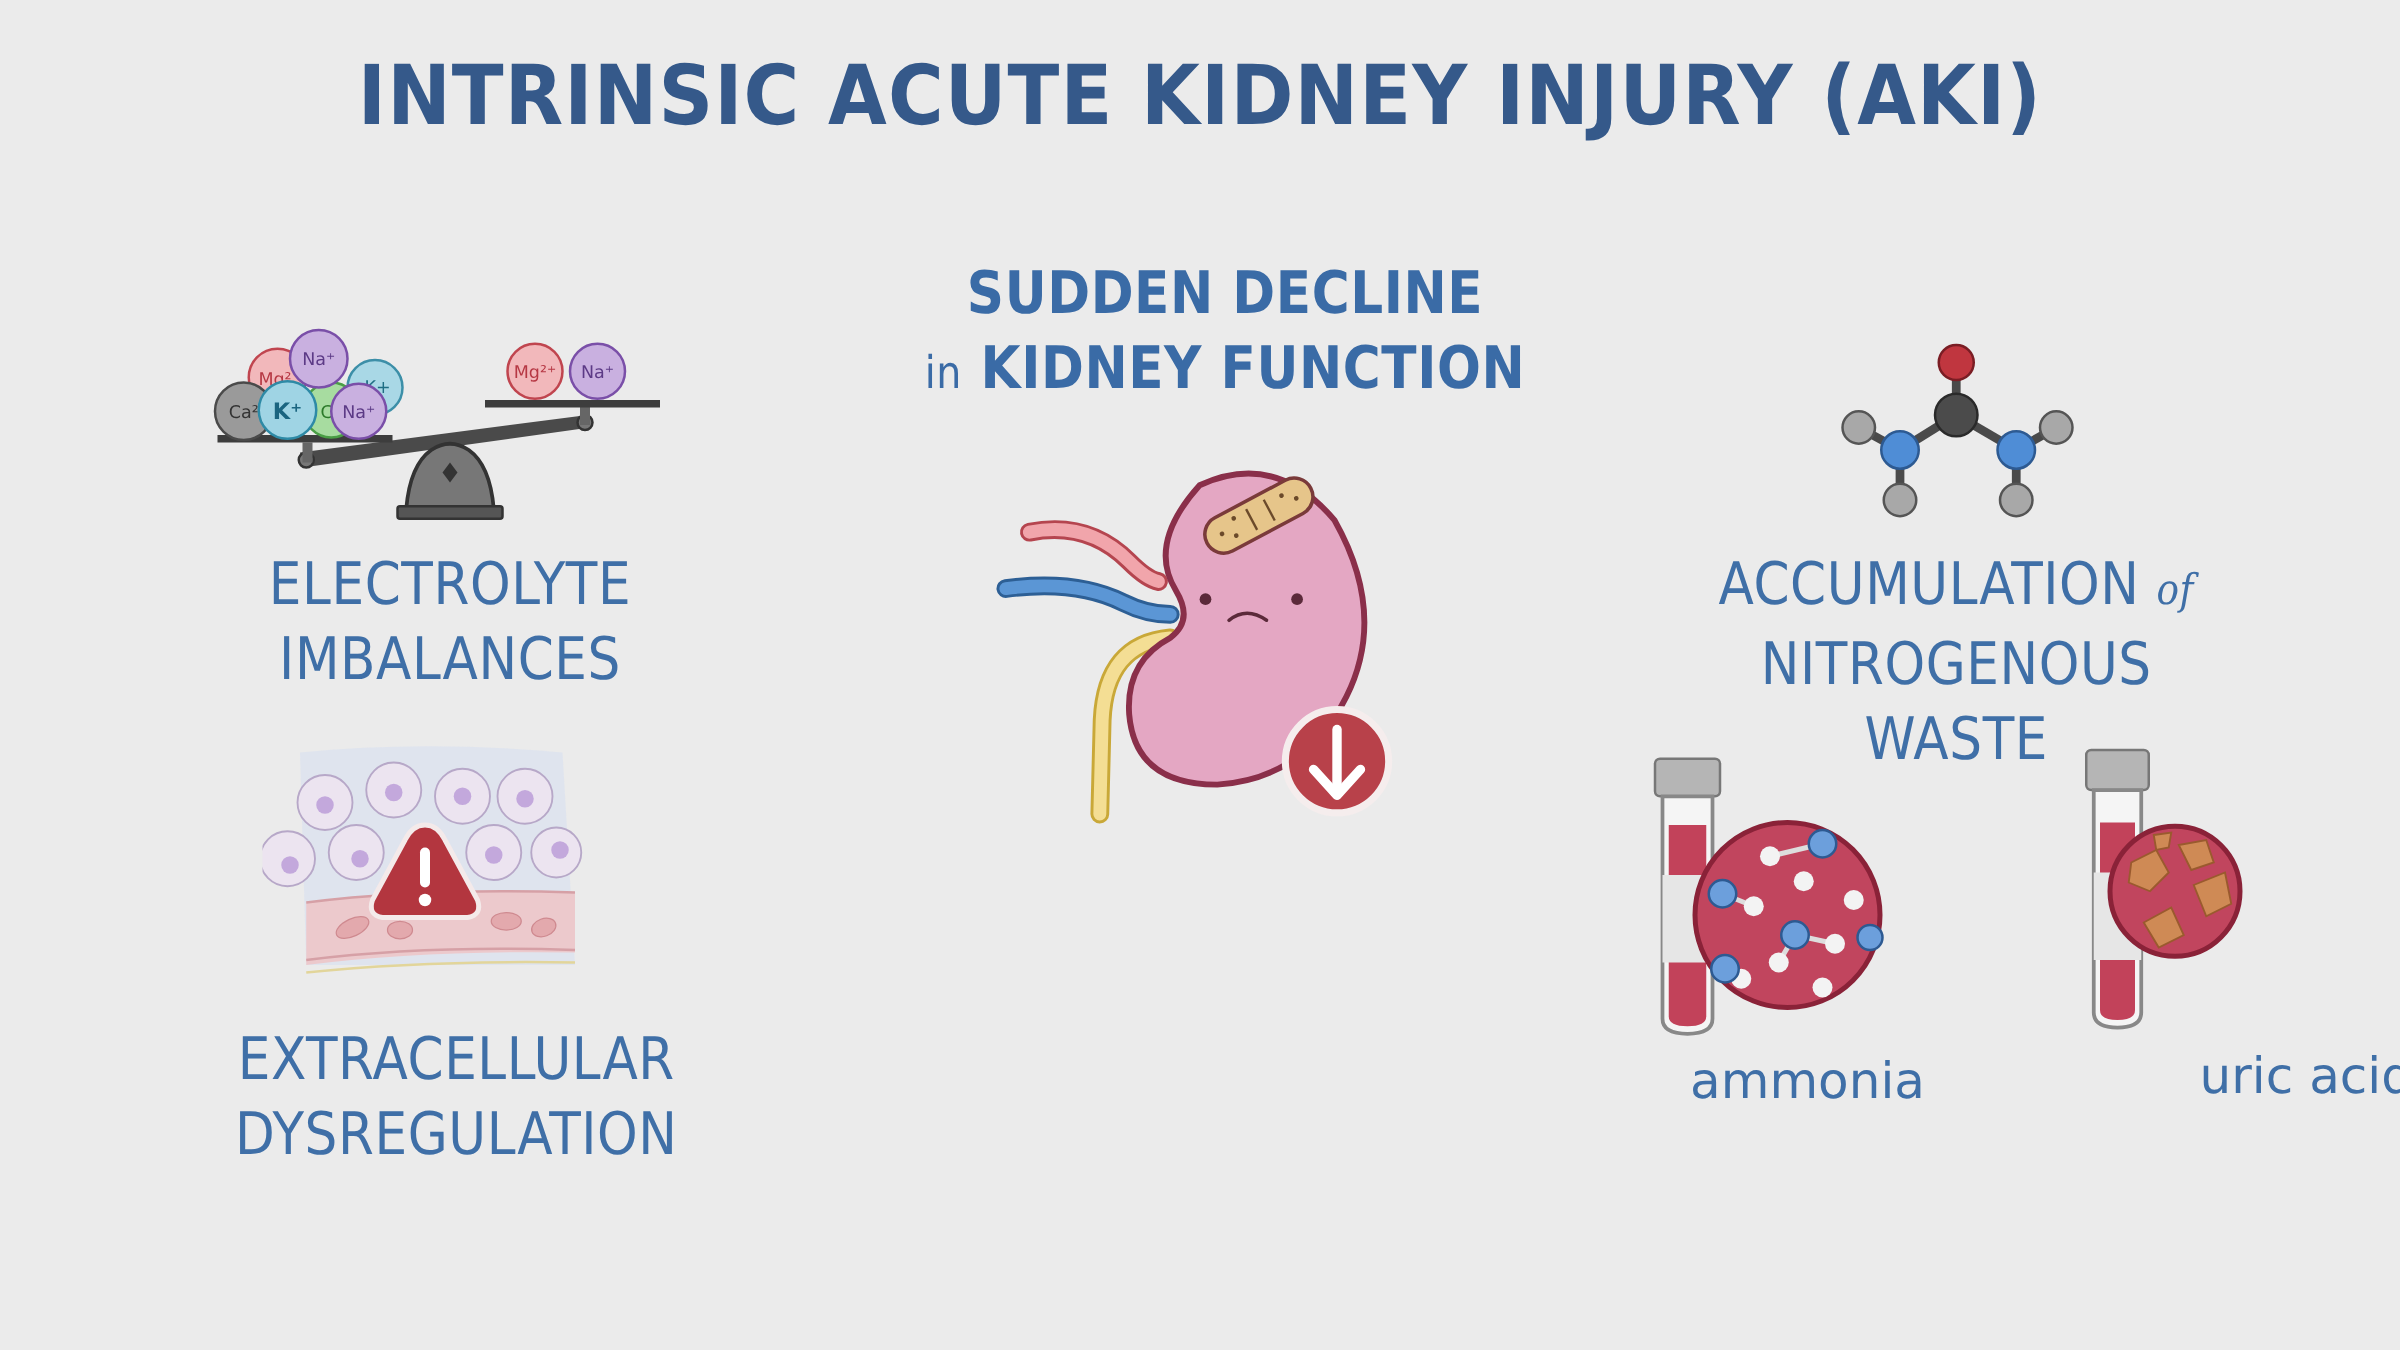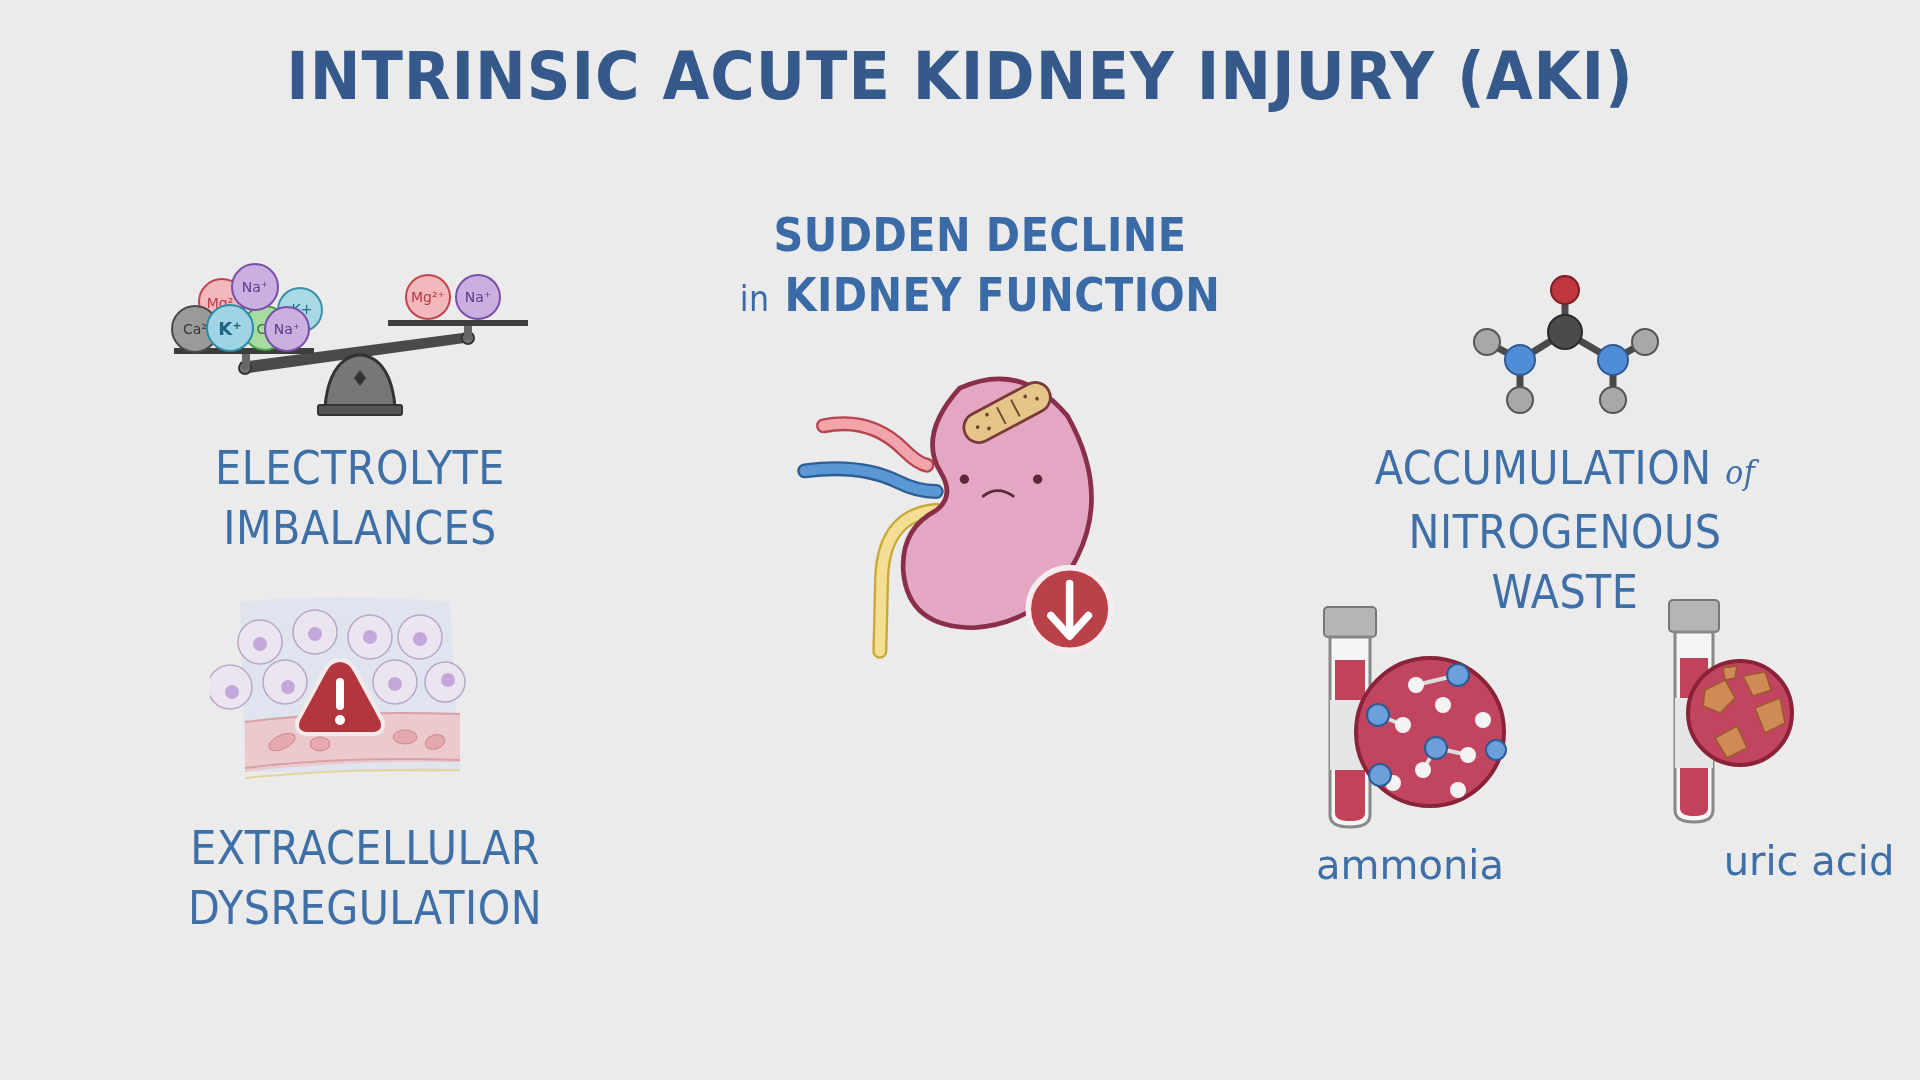--- a/index.html
+++ b/index.html
@@ -20,21 +20,21 @@
     text-align:center; color:#3f6fa7;
     font-family:"DejaVu Sans", sans-serif;
     font-size:47px; line-height:60px; letter-spacing:0.5px;
     transform:scaleX(0.88);
   }
   .label-bold { font-weight:bold; color:#3a6ba6; font-size:47px; line-height:60px; }
   .small-in { font-size:36px; font-weight:normal; }
   .of { font-size:34px; font-style:italic; font-family:"DejaVu Serif", serif; }
   .sub {
     color:#3f6fa7; font-family:"DejaVu Sans", sans-serif;
-    font-size:40px; text-align:center;
+    font-size:40px; text-align:center;margin-left:36px;
   }
   svg { display:block; }
 </style>
 </head>
 <body>
 
 <div class="abs title">INTRINSIC ACUTE KIDNEY INJURY (AKI)</div>
 
 <div class="abs" style="left:170px; top:262px; width:370px; height:160px;">
   <svg width="370" height="160" viewBox="0 0 370 160">

